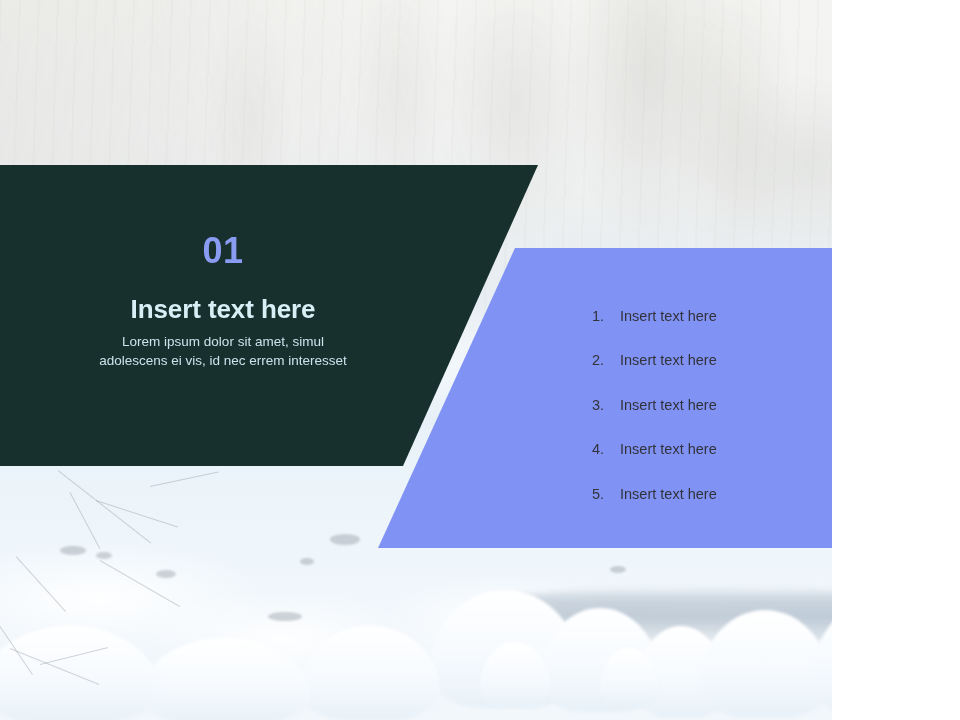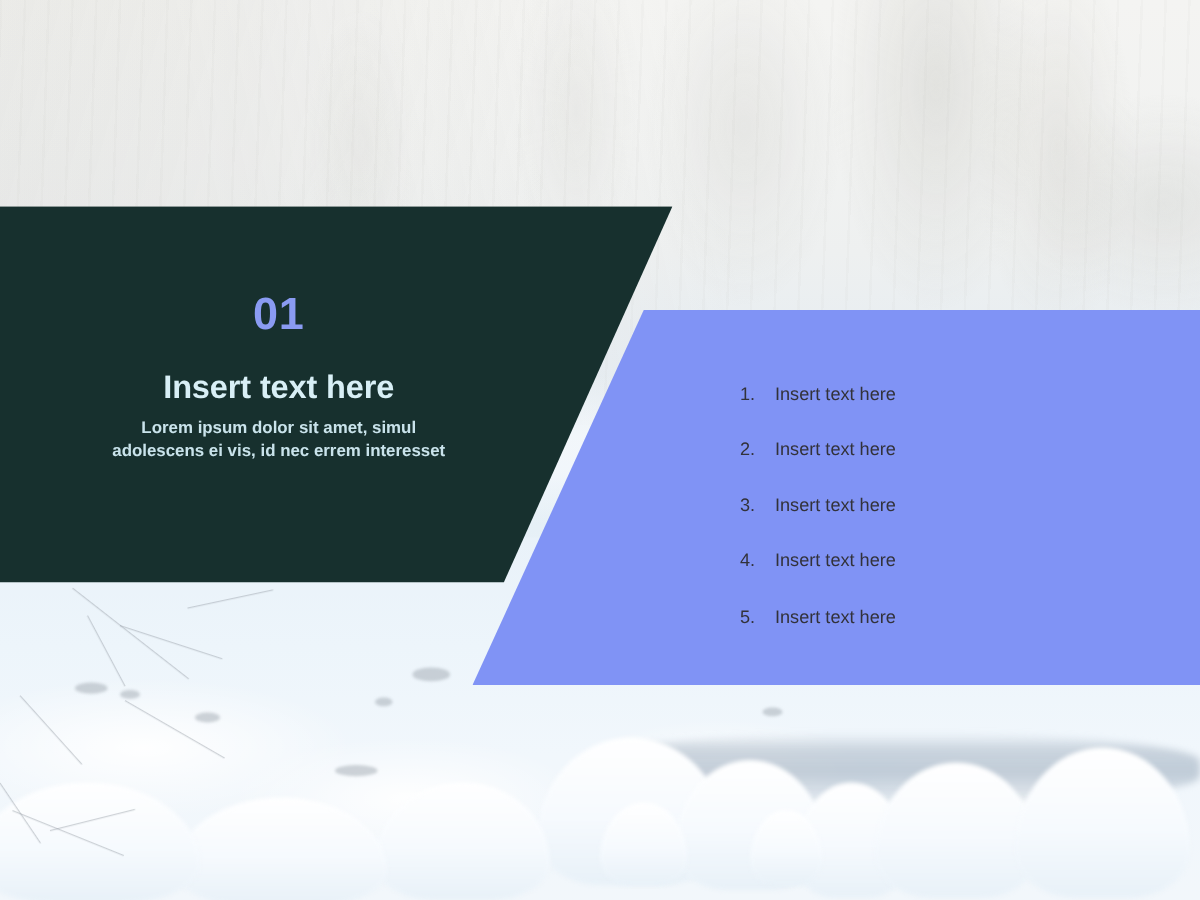--- a/index.html
+++ b/index.html
@@ -2,21 +2,21 @@
 <html><head>
 <meta charset="utf-8">
 <style>
   html, body {
     margin: 0;
     padding: 0;
     background: #ffffff;
   }
   #slide {
     position: relative;
-    width: 960px;
+    width: 832px;
     height: 720px;
     overflow: hidden;
     font-family: "Liberation Sans", sans-serif;
     background: #f2f4f5;
   }
 
   
   .bg {
     position: absolute;
     inset: 0;
@@ -141,21 +141,21 @@
   .dark-heading {
     font-size: 26px;
     font-weight: 700;
     color: var(--heading, #D8EFF6);
     line-height: 1.1;
     margin: 0 0 8px 0;
     letter-spacing: -.1px;
   }
   .dark-body {
     font-size: 13.5px;
-    font-weight: 700;
+    font-weight: 400;
     color: var(--body, #C9E3EB);
     line-height: 1.45;
     margin: 0;
     text-align: center;
   }
 
   
   .blue-panel {
     position: absolute;
     left: 370px; top: 248px;

